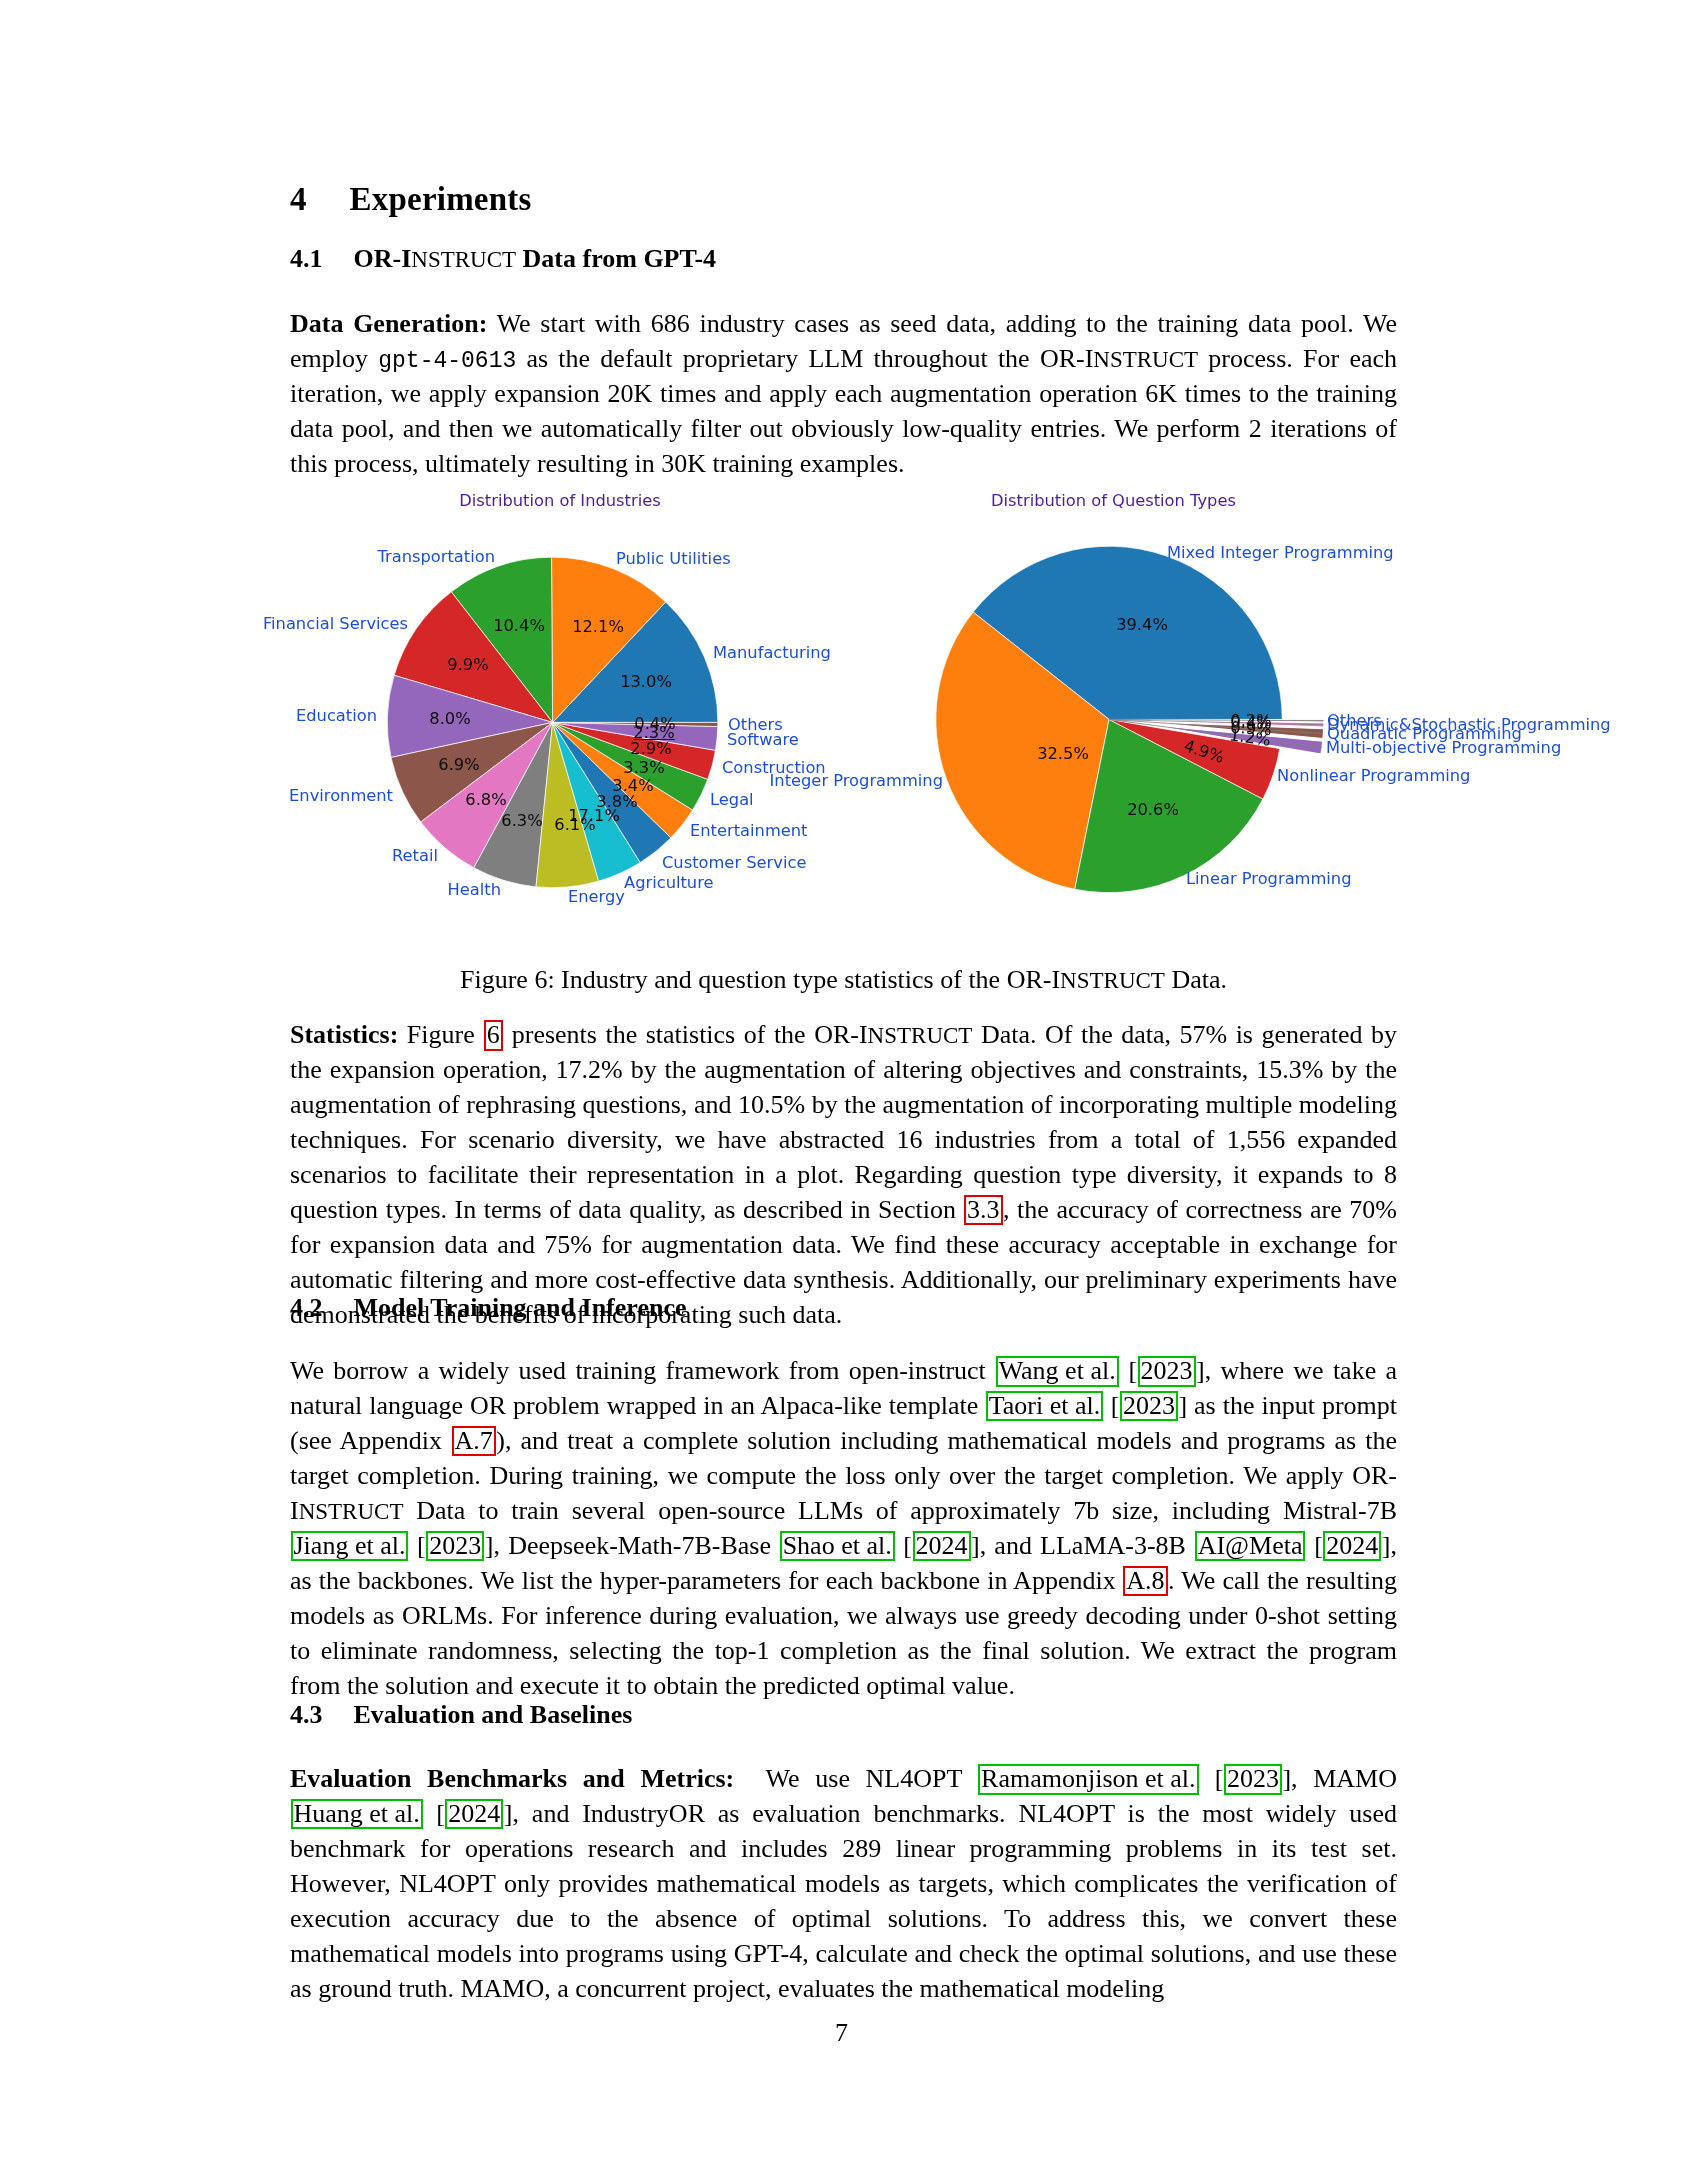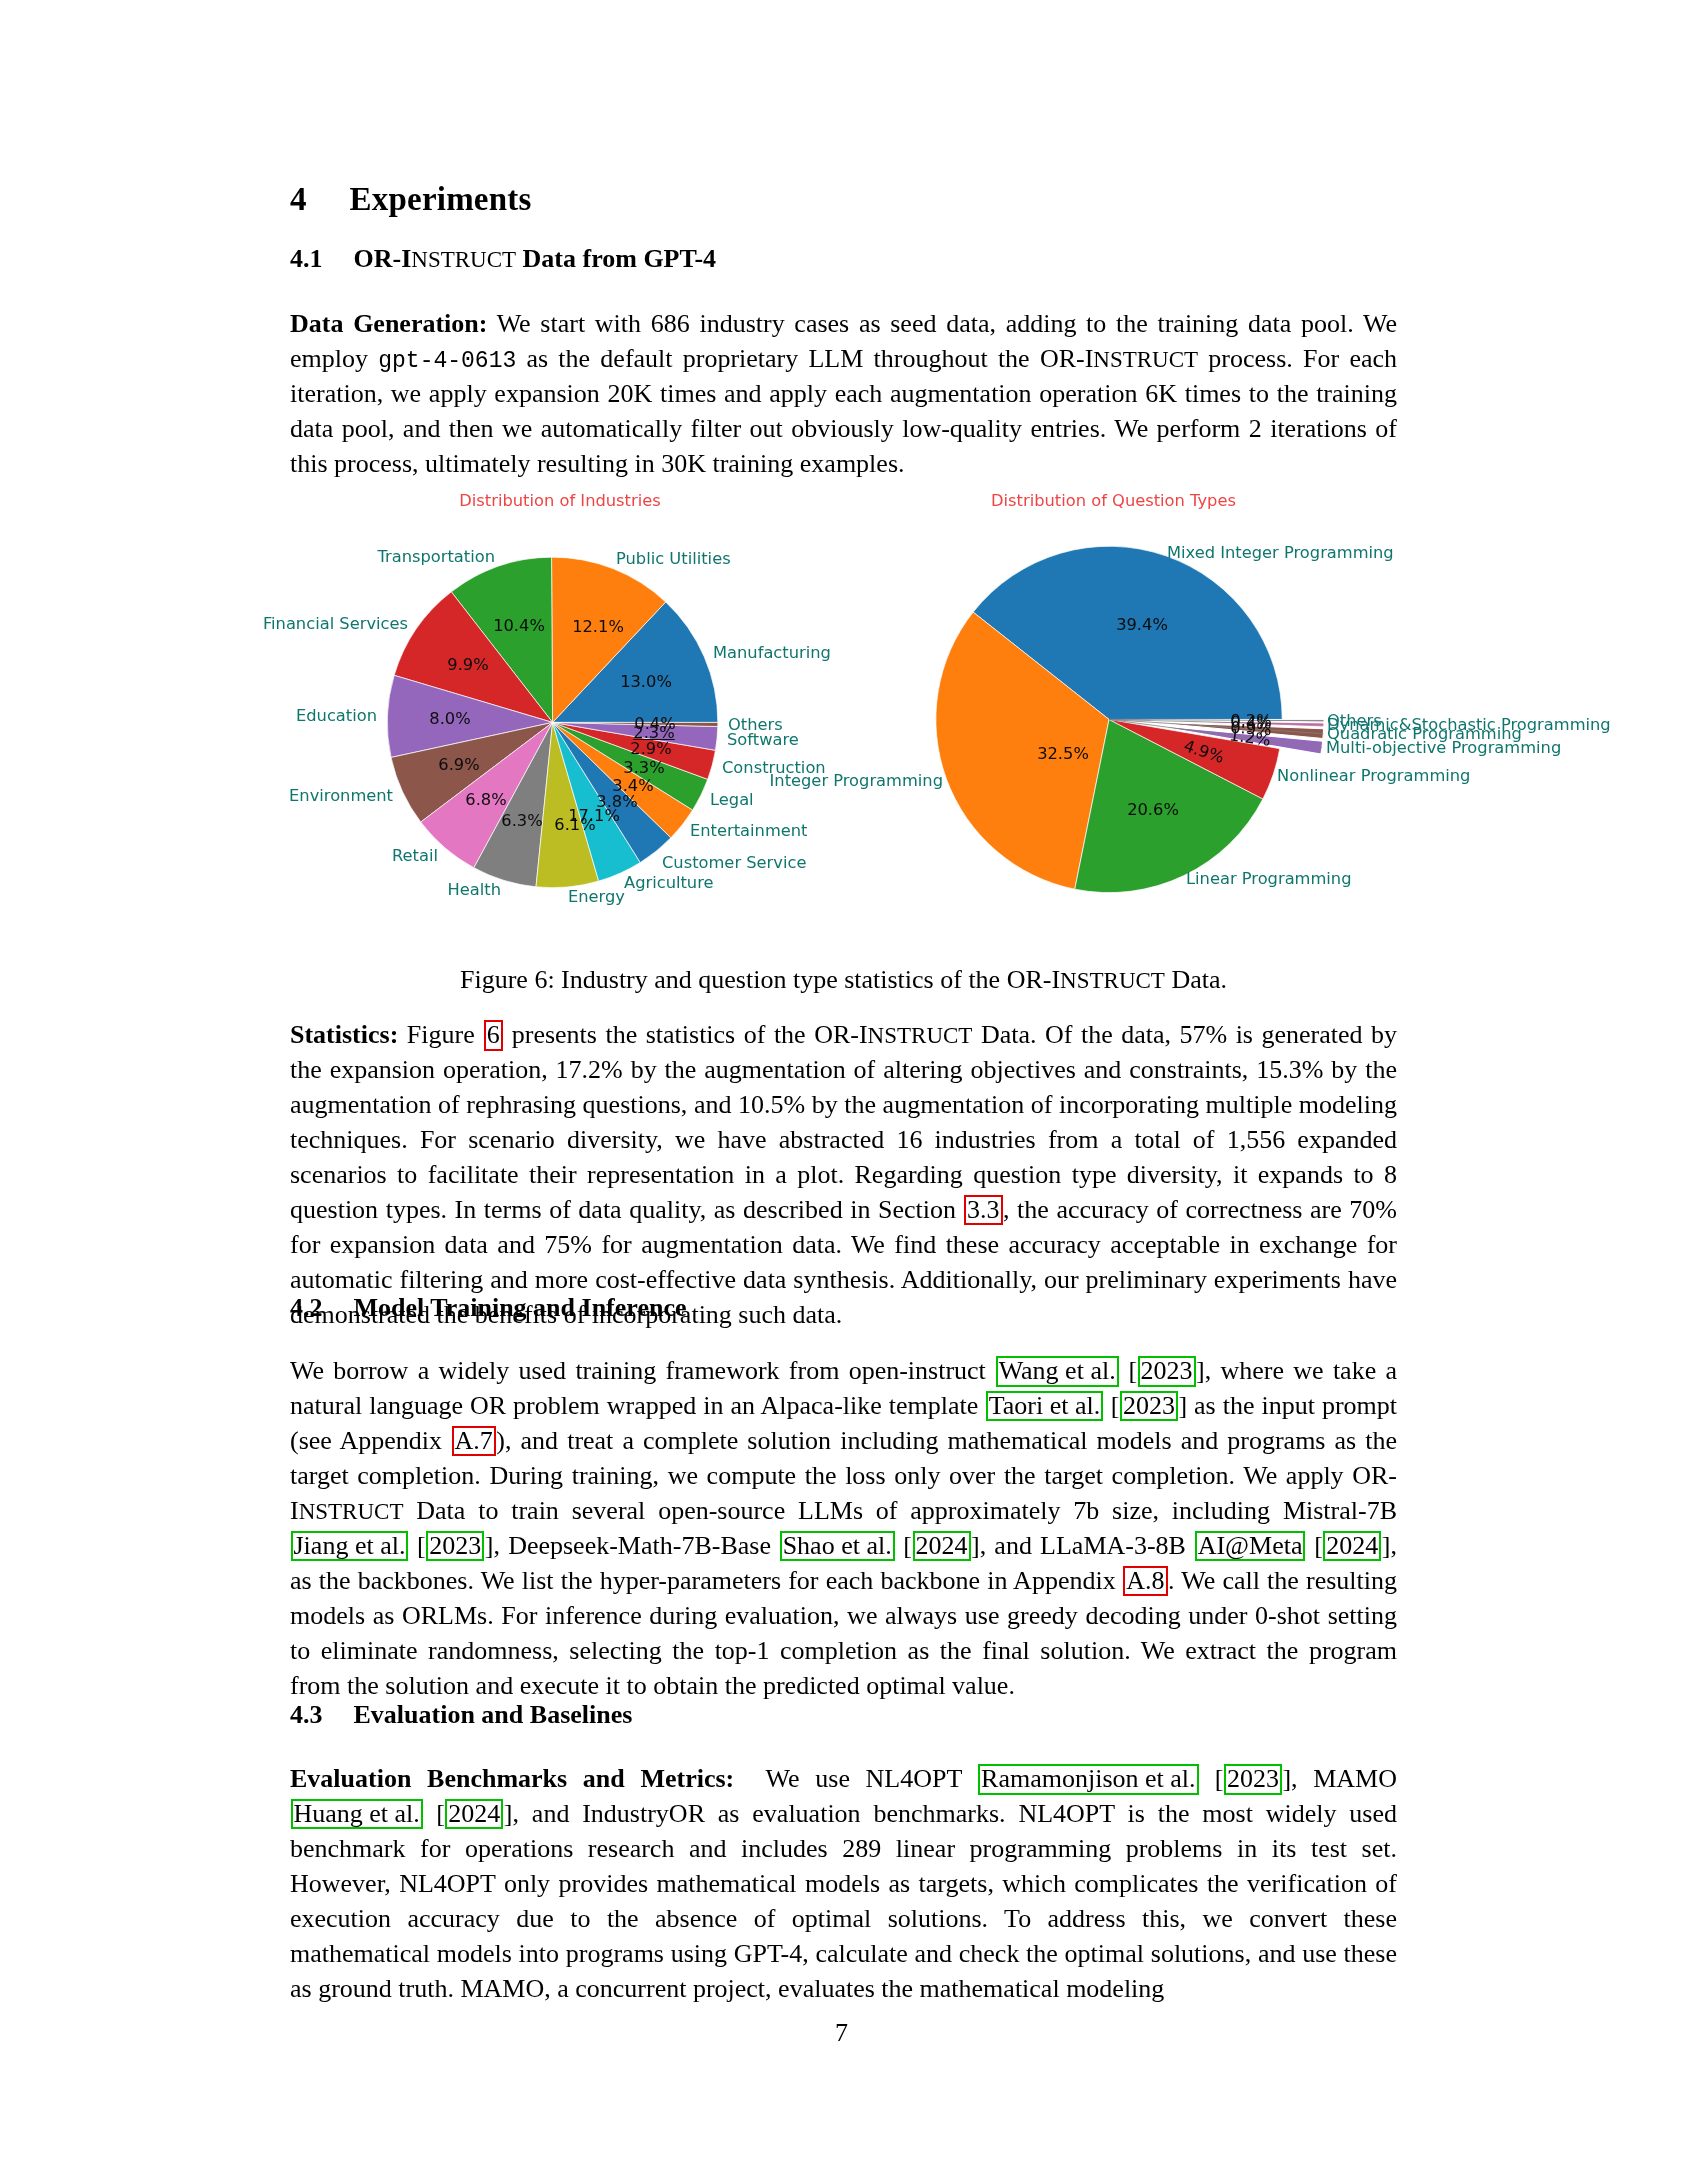--- a/index.html
+++ b/index.html
@@ -18,23 +18,23 @@
   .caption{font-size:26px;text-align:center;margin:0;}
 
   .lnk-g{border:2.2px solid #00c000;padding:0 1px;display:inline-block;
          line-height:1.02;margin:0 0.5px;}
   .lnk-r{border:2.2px solid #e00000;padding:0 1px;display:inline-block;
          line-height:1.02;margin:0 0.5px;}
 
   .figwrap{position:absolute;left:290px;top:477px;width:1107px;height:475px;}
   .chart{position:absolute;top:0;height:475px;}
   .chart-title{position:absolute;top:14px;width:100%;text-align:center;
-      font-family:"DejaVu Sans",sans-serif;font-size:16.3px;color:#ef4444;}
+      font-family:"DejaVu Sans",sans-serif;font-size:16.3px;color:#4c1d95;}
   .lbl{position:absolute;font-family:"DejaVu Sans",sans-serif;
-       font-size:16.3px;color:#0f766e;white-space:nowrap;}
+       font-size:16.3px;color:#1d4ed8;white-space:nowrap;}
   .pct{position:absolute;font-family:"DejaVu Sans",sans-serif;
        font-size:16.3px;color:#0d0d0d;white-space:nowrap;}
   .pgnum{position:absolute;top:2018px;left:0;width:1683px;text-align:center;
          font-size:26px;}
 </style>
 </head>
 <body>
 
 <div class="page">
 

